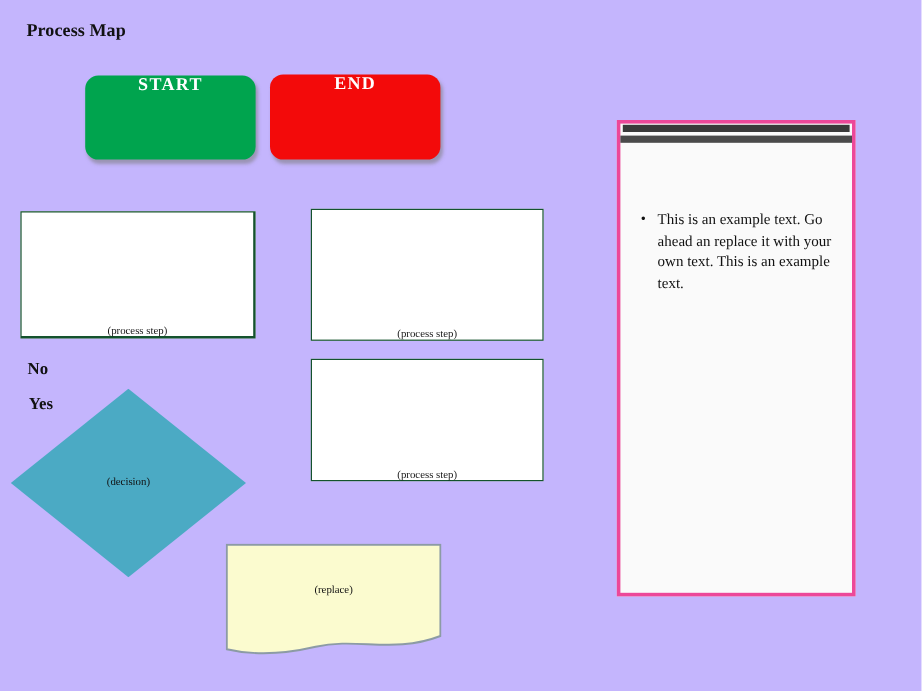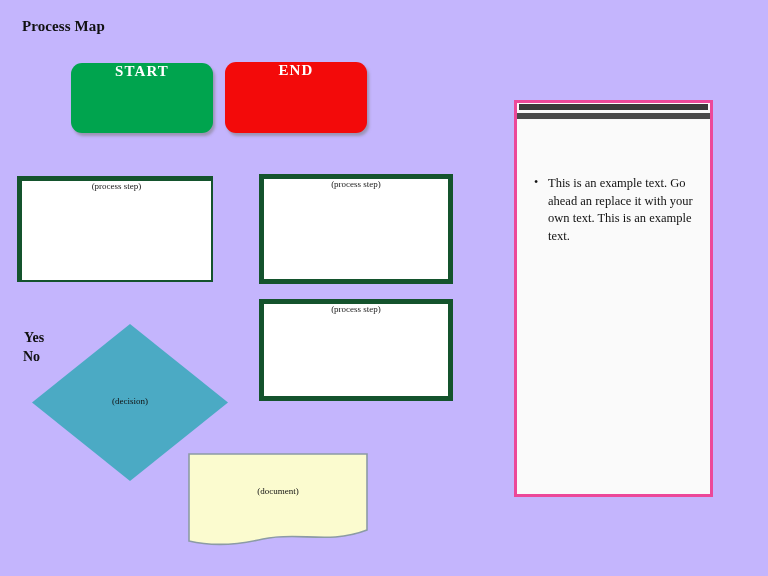--- a/index.html
+++ b/index.html
@@ -53,23 +53,23 @@
     top: 62px;
     width: 142px;
     height: 71px;
     background: #F30A0A;
   }
 
   
   .process-box {
     position: absolute;
     background: #ffffff;
-    border: 5px solid #14532d;
+    border: 1px solid #14532d;
     display: flex;
-    align-items: flex-start;
+    align-items: flex-end;
     justify-content: center;
     box-sizing: border-box;
   }
   .process-box .label {
     font-size: 9px;
     color: #1a1a1a;
   }
   #process-1 {
     left: 17px;
     top: 176px;
@@ -91,27 +91,27 @@
     height: 102px;
   }
 
   
   .branch-label {
     position: absolute;
     font-size: 14px;
     font-weight: bold;
     color: #111111;
   }
-  #label-no  { left: 23px; top: 301px; margin-top: 48px; }
+  #label-no  { left: 23px; top: 301px; }
   #label-yes { left: 24px; top: 330px; }
 
   
   #decision {
     position: absolute;
-    left: 32px;
+    left: 9px;
     top: 324px;
     width: 196px;
     height: 157px;
   }
   #decision svg { display: block; width: 100%; height: 100%; }
   #decision .label {
     position: absolute;
     left: 0;
     right: 0;
     top: 72px;
@@ -227,21 +227,21 @@
     <svg viewBox="0 0 196 157" preserveAspectRatio="none">
       <polygon points="98,0 196,78.5 98,157 0,78.5" fill="#4BAAC4"></polygon>
     </svg>
     <div class="label">(decision)</div>
   </div>
 
   <div id="document-shape">
     <svg viewBox="0 0 180 95" preserveAspectRatio="none">
       <path d="M1,1 L179,1 L179,77 C140,92 110,78 75,86 C45,93 22,93 1,88 Z" fill="#FBFBCF" stroke="#8C9BA5" stroke-width="1.6"></path>
     </svg>
-    <div class="label">(document)</div>
+    <div class="label">(replace)</div>
   </div>
 
   <div id="notes-panel">
     <div class="bar-top"></div>
     <div class="bar-second"></div>
     <ul id="notes-list">
       <li>This is an example text. Go ahead an replace it with your own text. This is an example text.</li>
     </ul>
   </div>
 

